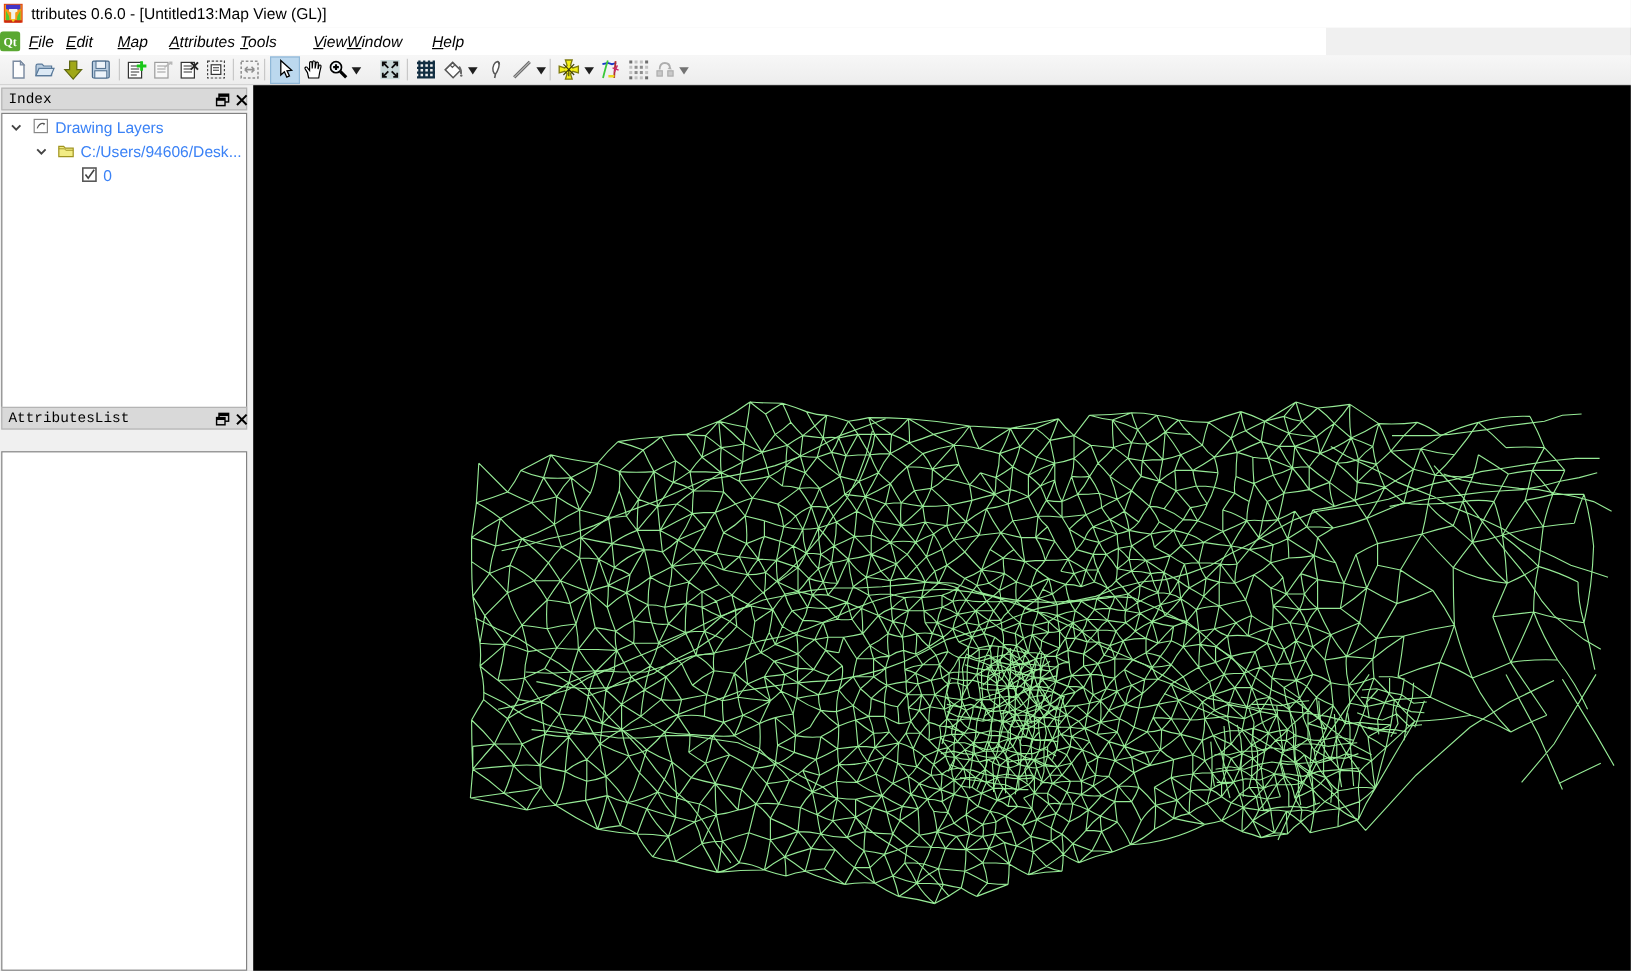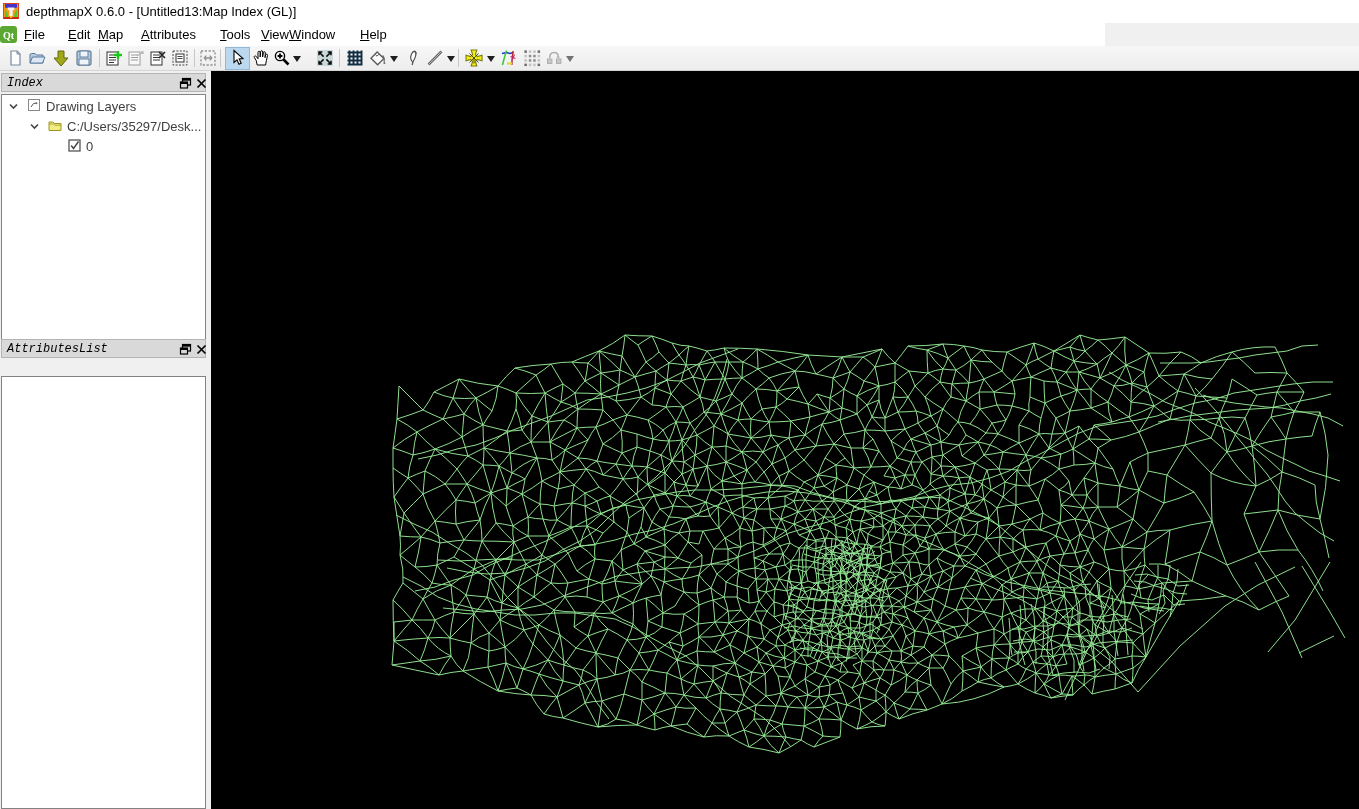--- a/index.html
+++ b/index.html
@@ -1,65 +1,65 @@
 <!DOCTYPE html>
 <html><head>
 <meta charset="utf-8">
 <style>
   * { margin:0; padding:0; box-sizing:border-box; }
   html,body { width:1359px; height:809px; overflow:hidden; background:#f0f0f0;
     font-family:"Liberation Sans", sans-serif; }
   .titlebar { position:absolute; left:0; top:0; width:1359px; height:23px; background:#fff; }
   .titlebar .txt { position:absolute; left:26px; top:4px; font-size:13px; color:#000; }
   .menubar { position:absolute; left:0; top:23px; width:1105px; height:23px; background:#fff; }
-  .menubar .item { position:absolute; top:4px; font-size:13px; color:#000; }
+  .menubar .item { position:absolute; top:4px; font-size:13px; color:#000;font-style:italic; }
   .menubar .item u { text-decoration:underline; }
   .toolbar { position:absolute; left:0; top:46px; width:1359px; height:25px;
     background:linear-gradient(#f7f7f7,#ededed); border-bottom:1px solid #d4d4d4; }
   .tico { position:absolute; top:3px; width:18px; height:18px; }
   .tsep { position:absolute; top:3px; width:1px; height:18px; background:#c8c8c8; }
   .dd { position:absolute; top:10px; width:0; height:0; border-left:4.5px solid transparent;
     border-right:4.5px solid transparent; border-top:6px solid #1e1e1e; }
   .selbtn { position:absolute; left:225px; top:1px; width:25px; height:23px;
     background:#bcd8ee; border:1px solid #90b8d8; }
   .panelhdr { position:absolute; left:1px; width:205px; height:19px; background:#d9d9d9;
     border:1px solid #b4b4b4; font-family:"Liberation Mono", monospace; font-size:12px;
-    color:#000; padding:2px 0 0 5px;font-style:italic; }
+    color:#000; padding:2px 0 0 5px; }
   .panelbody { position:absolute; left:1px; width:205px; background:#fff; border:1px solid #828282; }
   .hbtn { position:absolute; top:3px; width:13px; height:13px; }
   .map { position:absolute; left:211px; top:71px; width:1148px; height:738px; background:#000; overflow:hidden; }
-  .treelabel { position:absolute; font-size:13px; color:#404040; }
+  .treelabel { position:absolute; font-size:13px; color:#3b82f6; }
 </style>
 </head>
 <body>
 
   <div class="titlebar">
     <svg class="tico" style="left:3px;top:3px;width:16px;height:16px;position:absolute" viewBox="0 0 16 16">
       <rect x="0" y="0" width="16" height="16" fill="#e04214"></rect>
       <rect x="1" y="1" width="14" height="13" fill="#f59a16"></rect>
       <path d="M2 1 h12 v3.6 q-6 2.4 -12 0 z" fill="#4434c8"></path>
       <path d="M2 6 q3 4 3 8 l-3 0 z" fill="#50c832"></path>
       <path d="M14 6 q-3 4 -3 8 l3 0 z" fill="#50c832"></path>
       <path d="M4.5 4.5 L11.5 4.5 L11.5 6.5 L9.7 7.5 L9.7 13 L6.3 13 L6.3 7.5 L4.5 6.5 Z" fill="#f2f2ea"></path>
       <rect x="1" y="14" width="14" height="2" fill="#cc2810"></rect>
       <circle cx="8" cy="14" r="1.1" fill="#f5d020"></circle>
     </svg>
-    <div class="txt">depthmapX 0.6.0 - [Untitled13:Map Index (GL)]</div>
+    <div class="txt">ttributes 0.6.0 - [Untitled13:Map View (GL)]</div>
   </div>
 
   <div class="menubar">
     <svg style="position:absolute;left:0;top:3px;width:17px;height:17px" viewBox="0 0 17 17">
       <rect x="0" y="0" width="17" height="17" rx="3" fill="#5aa832"></rect>
       <text x="8.5" y="12.5" font-size="10" font-weight="bold" fill="#fff" text-anchor="middle" font-family="Liberation Serif,serif">Qt</text>
     </svg>
     <div class="item" style="left:24px"><u>F</u>ile</div>
-    <div class="item" style="left:68px"><u>E</u>dit</div>
+    <div class="item" style="left:55px"><u>E</u>dit</div>
     <div class="item" style="left:98px"><u>M</u>ap</div>
     <div class="item" style="left:141px"><u>A</u>ttributes</div>
-    <div class="item" style="left:220px"><u>T</u>ools</div>
+    <div class="item" style="left:200px"><u>T</u>ools</div>
     <div class="item" style="left:261px"><u>V</u>iew</div>
     <div class="item" style="left:289px"><u>W</u>indow</div>
     <div class="item" style="left:360px"><u>H</u>elp</div>
   </div>
 
   <div class="toolbar">
 
     <svg class="tico" style="left:6px" viewBox="0 0 18 18">
       <path d="M5 2 h6 l3 3 v11 h-9 z" fill="#fdfdfd" stroke="#7a8aa0" stroke-width="1.2"></path>
       <path d="M11 2 l3 3 h-3 z" fill="#c8d4e4" stroke="#7a8aa0" stroke-width="1"></path>
@@ -238,21 +238,21 @@
       <path d="M8.7 4.4 l2 0.6 l-1.2 1.6 z" fill="#555"></path>
     </svg>
     <div class="treelabel" style="left:44px;top:4px">Drawing Layers</div>
     <svg style="position:absolute;left:28px;top:28px;width:9px;height:7px" viewBox="0 0 9 7">
       <path d="M1 1.5 L4.5 5 L8 1.5" stroke="#444" stroke-width="1.6" fill="none"></path>
     </svg>
     <svg style="position:absolute;left:46px;top:24px;width:14px;height:13px" viewBox="0 0 14 13">
       <path d="M1 3 L1 11.5 L13 11.5 L13 4.5 L6.5 4.5 L5 3 Z" fill="#f2ec84" stroke="#a09420"></path>
       <path d="M1 5 L5.5 5 L7 6.2 L13 6.2" fill="none" stroke="#a09420" stroke-width="0.8"></path>
     </svg>
-    <div class="treelabel" style="left:65px;top:24px">C:/Users/35297/Desk...</div>
+    <div class="treelabel" style="left:65px;top:24px">C:/Users/94606/Desk...</div>
     <svg style="position:absolute;left:65px;top:140px;width:0;height:0"></svg>
     <svg style="position:absolute;left:66px;top:44px;width:13px;height:13px" viewBox="0 0 13 13">
       <rect x="1" y="1" width="11" height="11" fill="#fff" stroke="#555" stroke-width="1.3"></rect>
       <path d="M3.2 6.5 L5.5 9.5 L10.5 2.5" stroke="#444" stroke-width="1.4" fill="none"></path>
     </svg>
     <div class="treelabel" style="left:84px;top:44px">0</div>
   </div>
 
   <div class="panelhdr" style="top:339px">AttributesList
     <svg class="hbtn" style="left:177px" viewBox="0 0 13 13">

